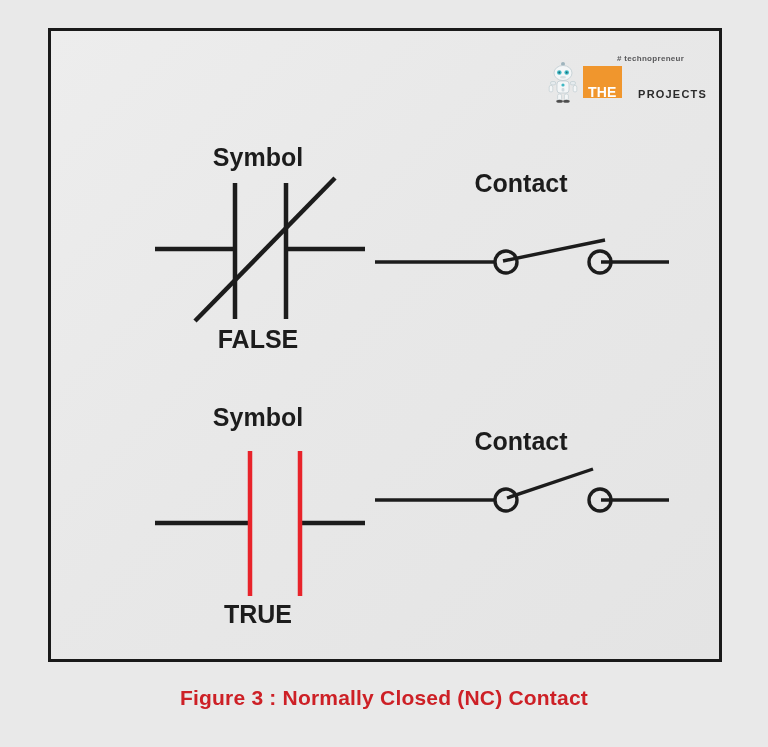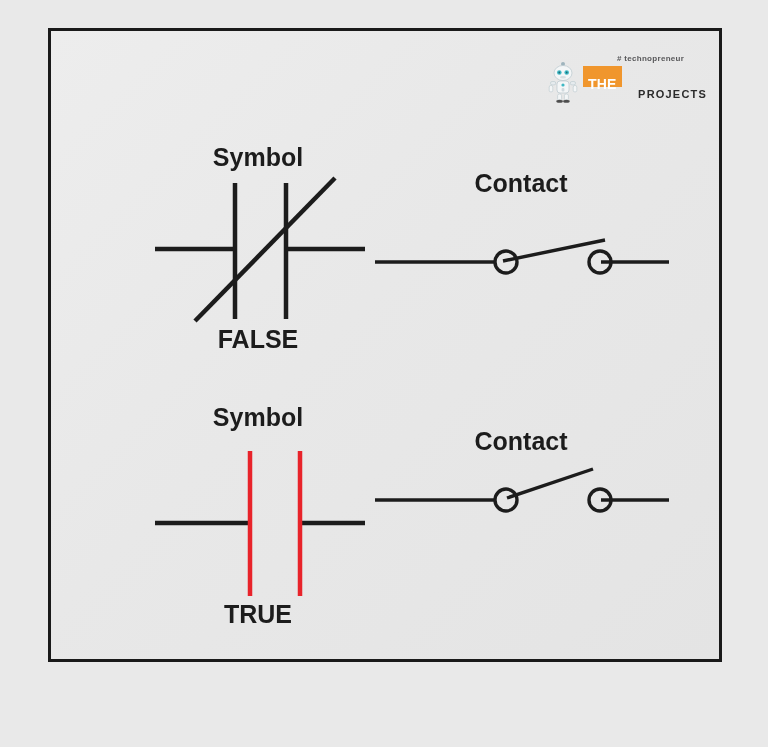--- a/index.html
+++ b/index.html
@@ -77,21 +77,21 @@
     height: 21px;
     display: flex;
     align-items: stretch;
   }
   .brand-the {
     background: #f0962d;
     color: #ffffff;
     font-size: 14px;
     font-weight: bold;
     line-height: 21px;
-    padding: 8px 5px;
+    padding: 16px 5px;
     letter-spacing: 0.2px;
   }
   .brand-engineering {
     background: #1b8fd0;
     color: #ffffff;
     font-size: 15px;
     font-weight: bold;
     line-height: 21px;
     padding: 0 6px;
     letter-spacing: 1.1px;
@@ -224,14 +224,15 @@
           <line x1="240" y1="73" x2="308" y2="73"></line>
           <line x1="146" y1="71" x2="232" y2="42"></line>
           <circle cx="145" cy="73" r="11"></circle>
           <circle cx="239" cy="73" r="11"></circle>
         </g>
       </svg>
     </div>
 
   </div>
 
+  <div class="figure-caption">Figure 3 : Normally Closed (NC) Contact</div>
 
 </div>
 
 </body></html>

